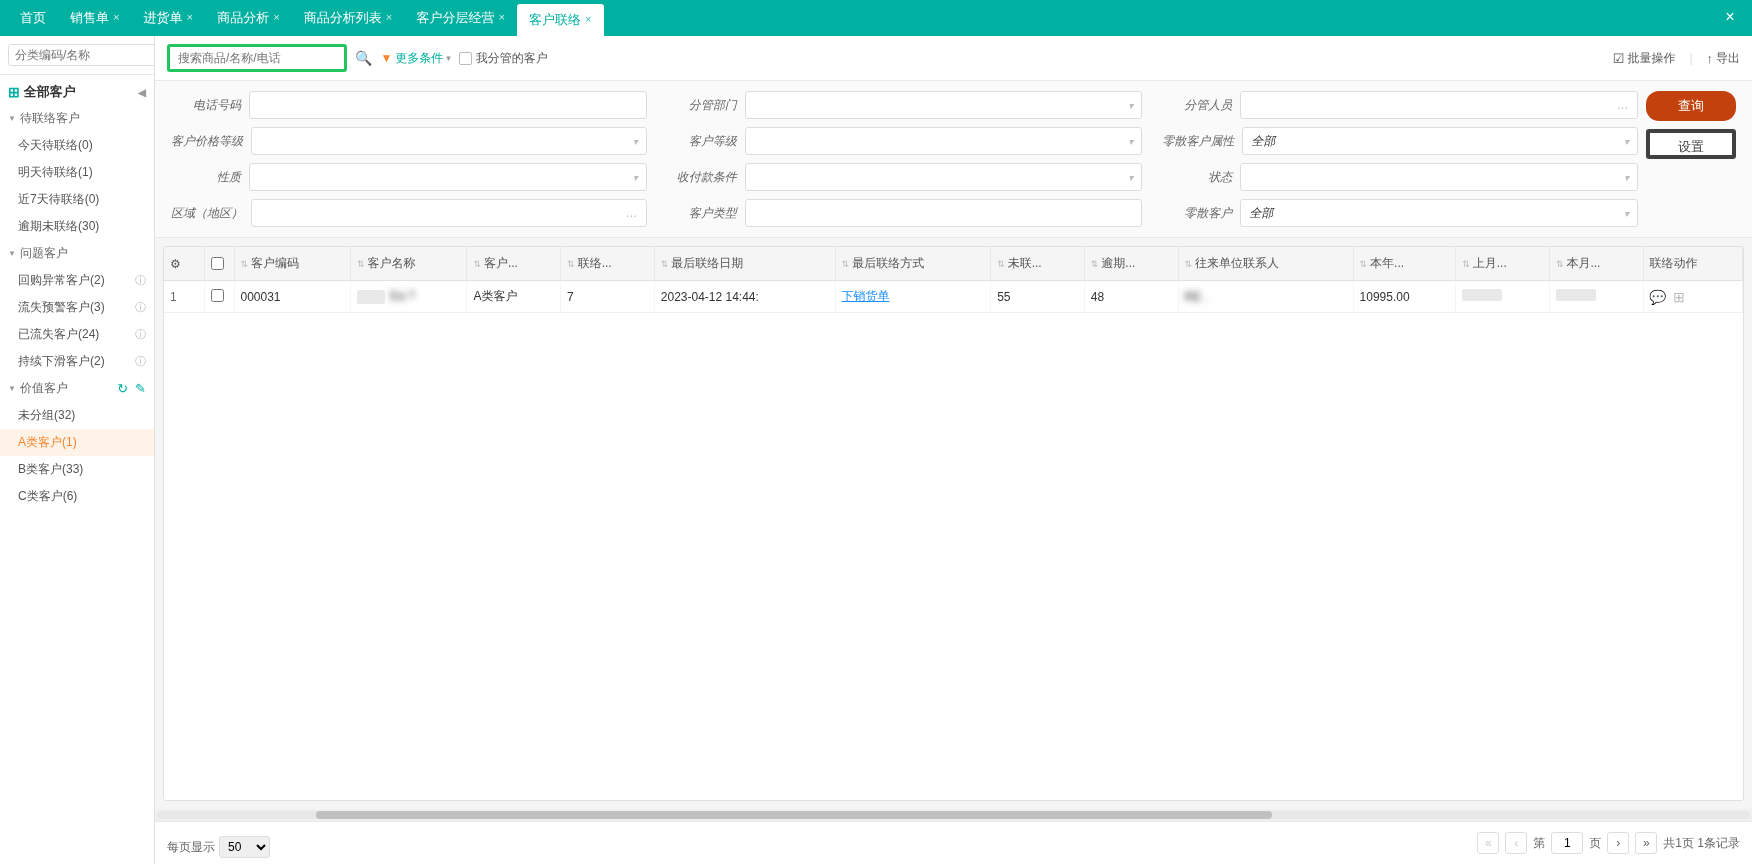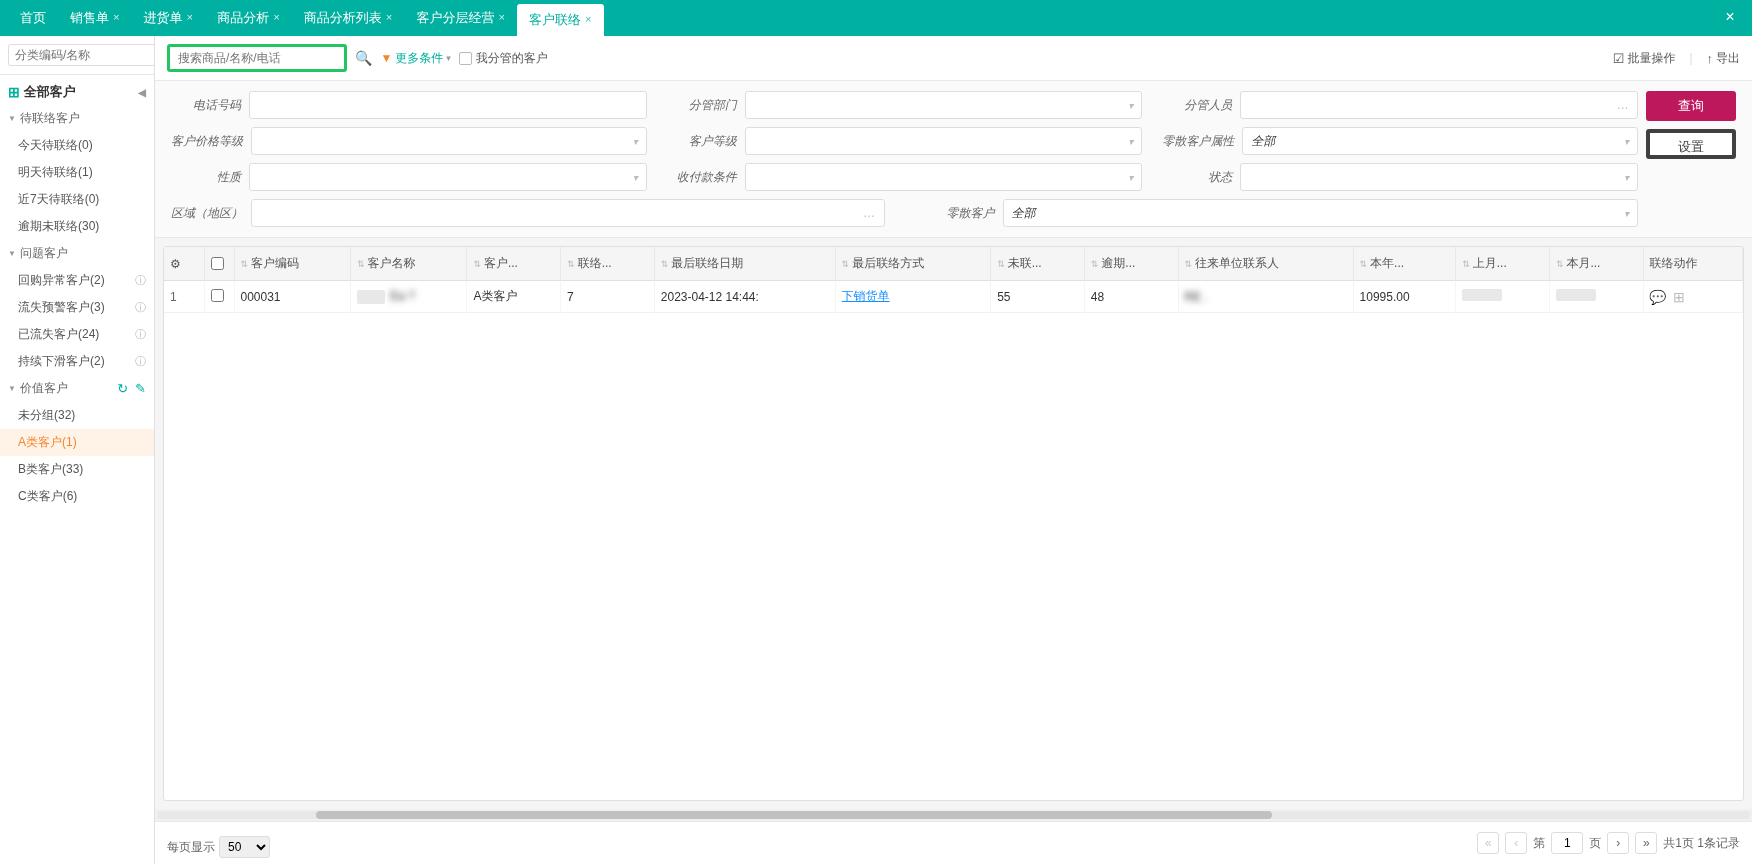--- a/index.html
+++ b/index.html
@@ -234,24 +234,24 @@
       height: 28px;
       display: flex;
       align-items: center;
       justify-content: space-between;
       cursor: pointer;
       color: #333;
     }
     .filter-select .chevron { color: #bbb; font-size: 10px; }
     .filter-select .text { flex: 1; }
     .query-btn {
-      background: #be185d;
+      background: #c2410c;
       color: #fff;
       border: none;
-      border-radius: 3px;
+      border-radius: 13px;
       padding: 5px 16px;
       font-size: 13px;
       cursor: pointer;
       height: 30px;
       white-space: nowrap;
     }
     .setting-btn {
       background: #fff;
       color: #404040;
       border: 4px solid #404040;
@@ -627,20 +627,24 @@
 
           <div class="filter-row">
             <div class="filter-cell">
               <span class="filter-label">区域（地区）</span>
               <div class="filter-input">
                 <span class="text"></span>
                 <span class="dots">…</span>
               </div>
             </div>
             <div style="width:20px"></div>
+            <div class="filter-cell">
+              <span class="filter-label">客户类型</span>
+              <div class="filter-input"></div>
+            </div>
             <div style="width:20px"></div>
             <div class="filter-cell">
               <span class="filter-label">零散客户</span>
               <div class="filter-select">
                 <span class="text">全部</span>
                 <span class="chevron">▾</span>
               </div>
             </div>
           </div>
         </div>

